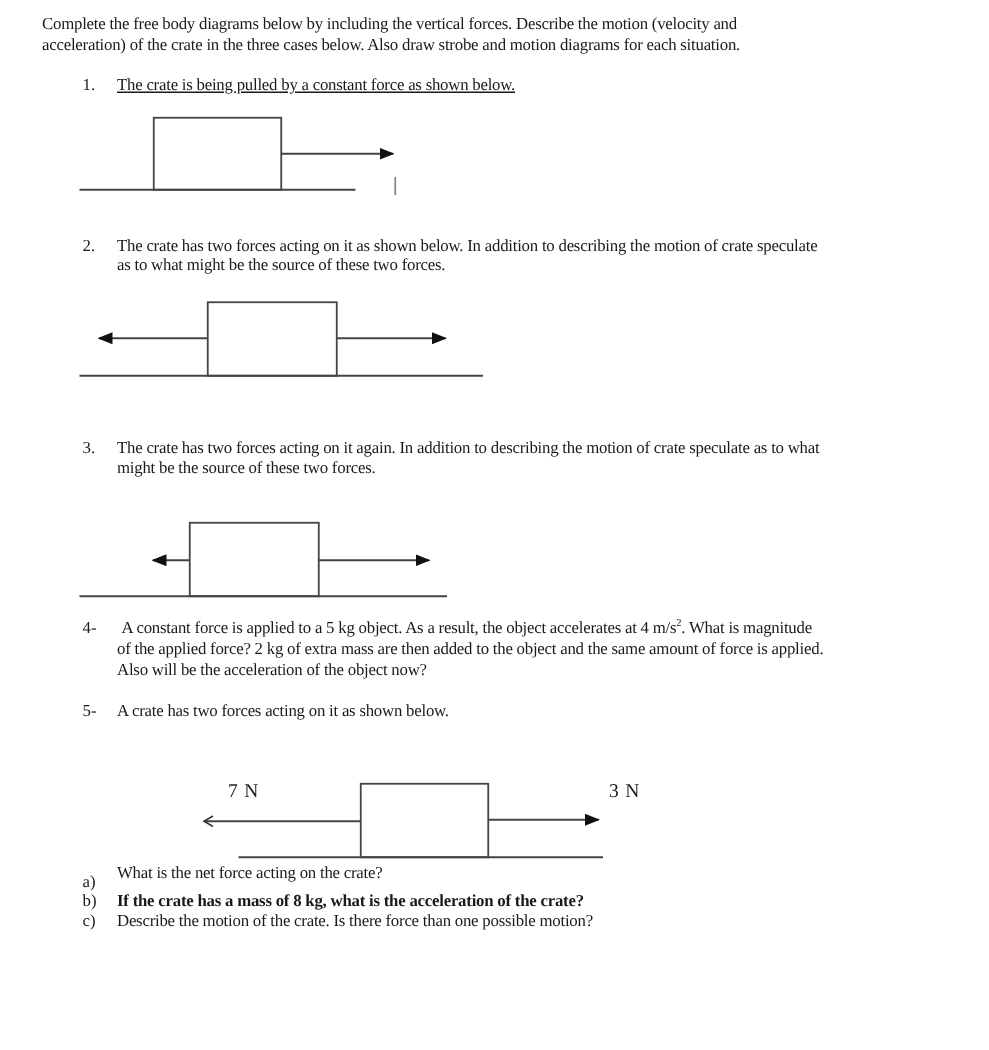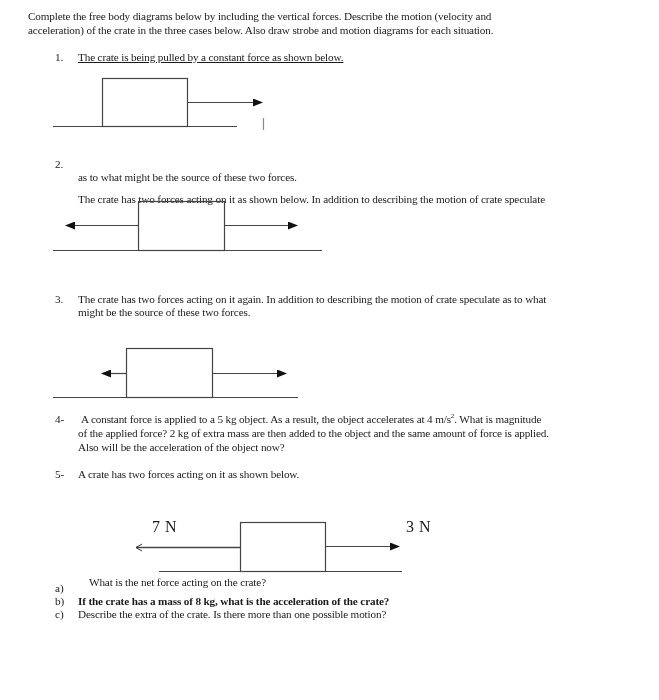--- a/index.html
+++ b/index.html
@@ -1,57 +1,57 @@
 <!DOCTYPE html>
 <html><head>
   <meta charset="utf-8">
   <style>
     html, body { margin: 0; padding: 0; background: #ffffff; }
     body { width: 659px; height: 700px; position: relative; overflow: hidden;
            font-family: "Liberation Serif", "DejaVu Serif", serif; color: #1a1a1a; }
     .t { position: absolute; font-size: 11.2px; line-height: 14px; white-space: nowrap; letter-spacing: -0.15px; }
     .num { position: absolute; font-size: 11.2px; line-height: 14px; }
     svg.diagram { position: absolute; left: 0; top: 0; }
-    .lbl { position: absolute; font-size: 16px; line-height: 14px; letter-spacing: 0.5px; text-align: right; }
+    .lbl { position: absolute; font-size: 13px; line-height: 14px; letter-spacing: 0.5px; text-align: right; }
     sup { font-size: 7px; line-height: 0; }
   </style>
 </head>
 <body>
 
 <div class="t" style="left:28px; top:9px;">Complete the free body diagrams below by including the vertical forces. Describe the motion (velocity and</div>
 <div class="t" style="left:28px; top:23px;">acceleration) of the crate in the three cases below. Also draw strobe and motion diagrams for each situation.</div>
 
 <div class="num" style="left:55px; top:50px;">1.</div>
 <div class="t" style="left:78px; top:50px;text-decoration:underline;">The crate is being pulled by a constant force as shown below.</div>
 
 <div class="num" style="left:55px; top:157px;">2.</div>
-<div class="t" style="left:78px; top:157px;margin-top:35px;">The crate has two forces acting on it as shown below. In addition to describing the motion of crate speculate</div>
+<div class="t" style="left:78px; top:157px;">The crate has two forces acting on it as shown below. In addition to describing the motion of crate speculate</div>
 <div class="t" style="left:78px; top:170px;">as to what might be the source of these two forces.</div>
 
 <div class="num" style="left:55px; top:292px;">3.</div>
 <div class="t" style="left:78px; top:292px;">The crate has two forces acting on it again. In addition to describing the motion of crate speculate as to what</div>
 <div class="t" style="left:78px; top:305px;text-align:center;">might be the source of these two forces.</div>
 
 <div class="num" style="left:55px; top:412px;">4-</div>
 <div class="t" style="left:81px; top:412px;"><span>A constant force is applied to a 5 kg object. As a result, the object accelerates at 4 m/s</span><sup>2</sup><span>.  What is magnitude</span></div>
 <div class="t" style="left:78px; top:426px;">of the applied force? 2 kg of extra mass are then added to the object and the same amount of force is applied.</div>
 <div class="t" style="left:78px; top:440px;">Also will be the acceleration of the object now?</div>
 
 <div class="num" style="left:55px; top:467px;">5-</div>
 <div class="t" style="left:78px; top:467px;">A crate has two forces acting on it as shown below.</div>
 
 <div class="lbl" style="left:152px; top:520px;">7 N</div>
 <div class="lbl" style="left:362px; top:520px;margin-left:44px;">3 N</div>
 
 <div class="num" style="left:55px; top:581px;">a)</div>
-<div class="t" style="left:78px; top:575px;margin-left:11px;">What is the net force acting on the crate?</div>
+<div class="t" style="left:78px; top:575px;">What is the net force acting on the crate?</div>
 <div class="num" style="left:55px; top:594px;">b)</div>
 <div class="t" style="left:78px; top:594px;font-weight:bold;">If the crate has a mass of 8 kg, what is the acceleration of the crate?</div>
 <div class="num" style="left:55px; top:607px;">c)</div>
-<div class="t" style="left:78px; top:607px;">Describe the extra of the crate. Is there more than one possible motion?</div>
+<div class="t" style="left:78px; top:607px;">Describe the motion of the crate. Is there force than one possible motion?</div>
 
 <svg class="diagram" width="659" height="700" viewBox="0 0 659 700">
   <defs>
     <marker id="ah" markerWidth="10" markerHeight="8" refX="9" refY="4" orient="auto" markerUnits="userSpaceOnUse">
       <path d="M0,0 L10,4 L0,8 Z" fill="#111"></path>
     </marker>
     <marker id="ahOpen" markerWidth="8" markerHeight="8" refX="1" refY="4" orient="auto" markerUnits="userSpaceOnUse">
       <path d="M7,1 L1,4 L7,7" fill="none" stroke="#333" stroke-width="1"></path>
     </marker>
   </defs>

